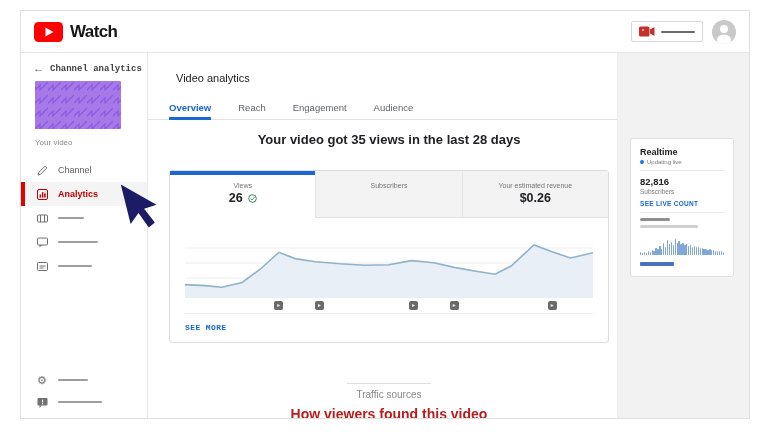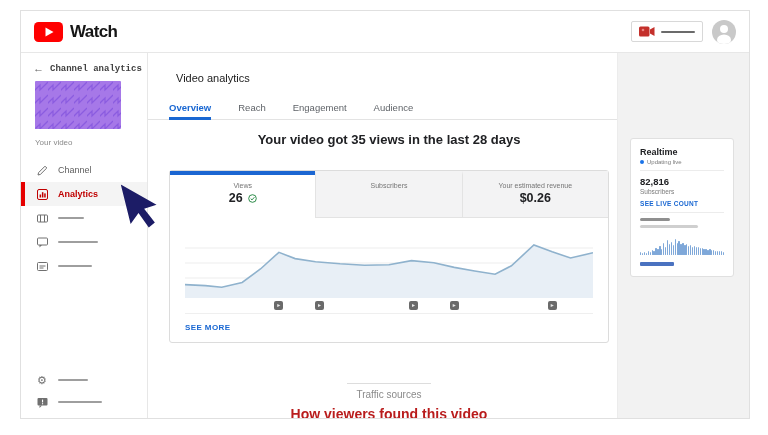--- a/index.html
+++ b/index.html
@@ -66,21 +66,21 @@
   .chart-wrap svg { width:100%; height:100%; display:block; }
   .grid-line { stroke:#ededed; stroke-width:1; }
   .base-line { stroke:#dcdcdc; stroke-width:1; }
   .area-fill { fill:#e8eff6; stroke:none; }
   .area-line { fill:none; stroke:#8fb2cd; stroke-width:1.6; }
   .marker-row { position:absolute; left:15px; right:15px; top:130px; height:9px; }
   .marker { position:absolute; top:0; width:9px; height:9px; background:#6a6a6a; border-radius:2px;
             color:#e8e8e8; font-size:6px; line-height:9px; text-align:center; cursor:pointer; }
   .axis-line2 { position:absolute; left:15px; right:15px; top:142px; border-top:1px solid #efefef; }
   .see-more { position:absolute; left:15px; top:152px; font-size:8px; font-weight:bold;
-              color:#1967d2; letter-spacing:0.4px; cursor:pointer; }
+              color:#1967d2; letter-spacing:0.4px; cursor:pointer;font-family:Liberation Mono, monospace; }
 
   .traffic-divider { position:absolute; left:199px; width:84px; top:330px; border-top:1px solid #dddddd; }
   .traffic-label { top:336px; font-size:10px; color:#8a8a8a; font-weight:normal; }
   .section-heading { top:353px; font-size:14px; font-weight:bold; color:#b91c1c; }
 
   
   .rt-card { position:absolute; left:12px; top:85px; width:104px; height:139px; background:#fff;
              border:1px solid #e0e0e0; border-radius:3px; padding:8px 9px; }
   .rt-title { font-size:9px; font-weight:bold; color:#202124; }
   .rt-updating { display:flex; align-items:center; gap:3px; margin-top:2px; }

